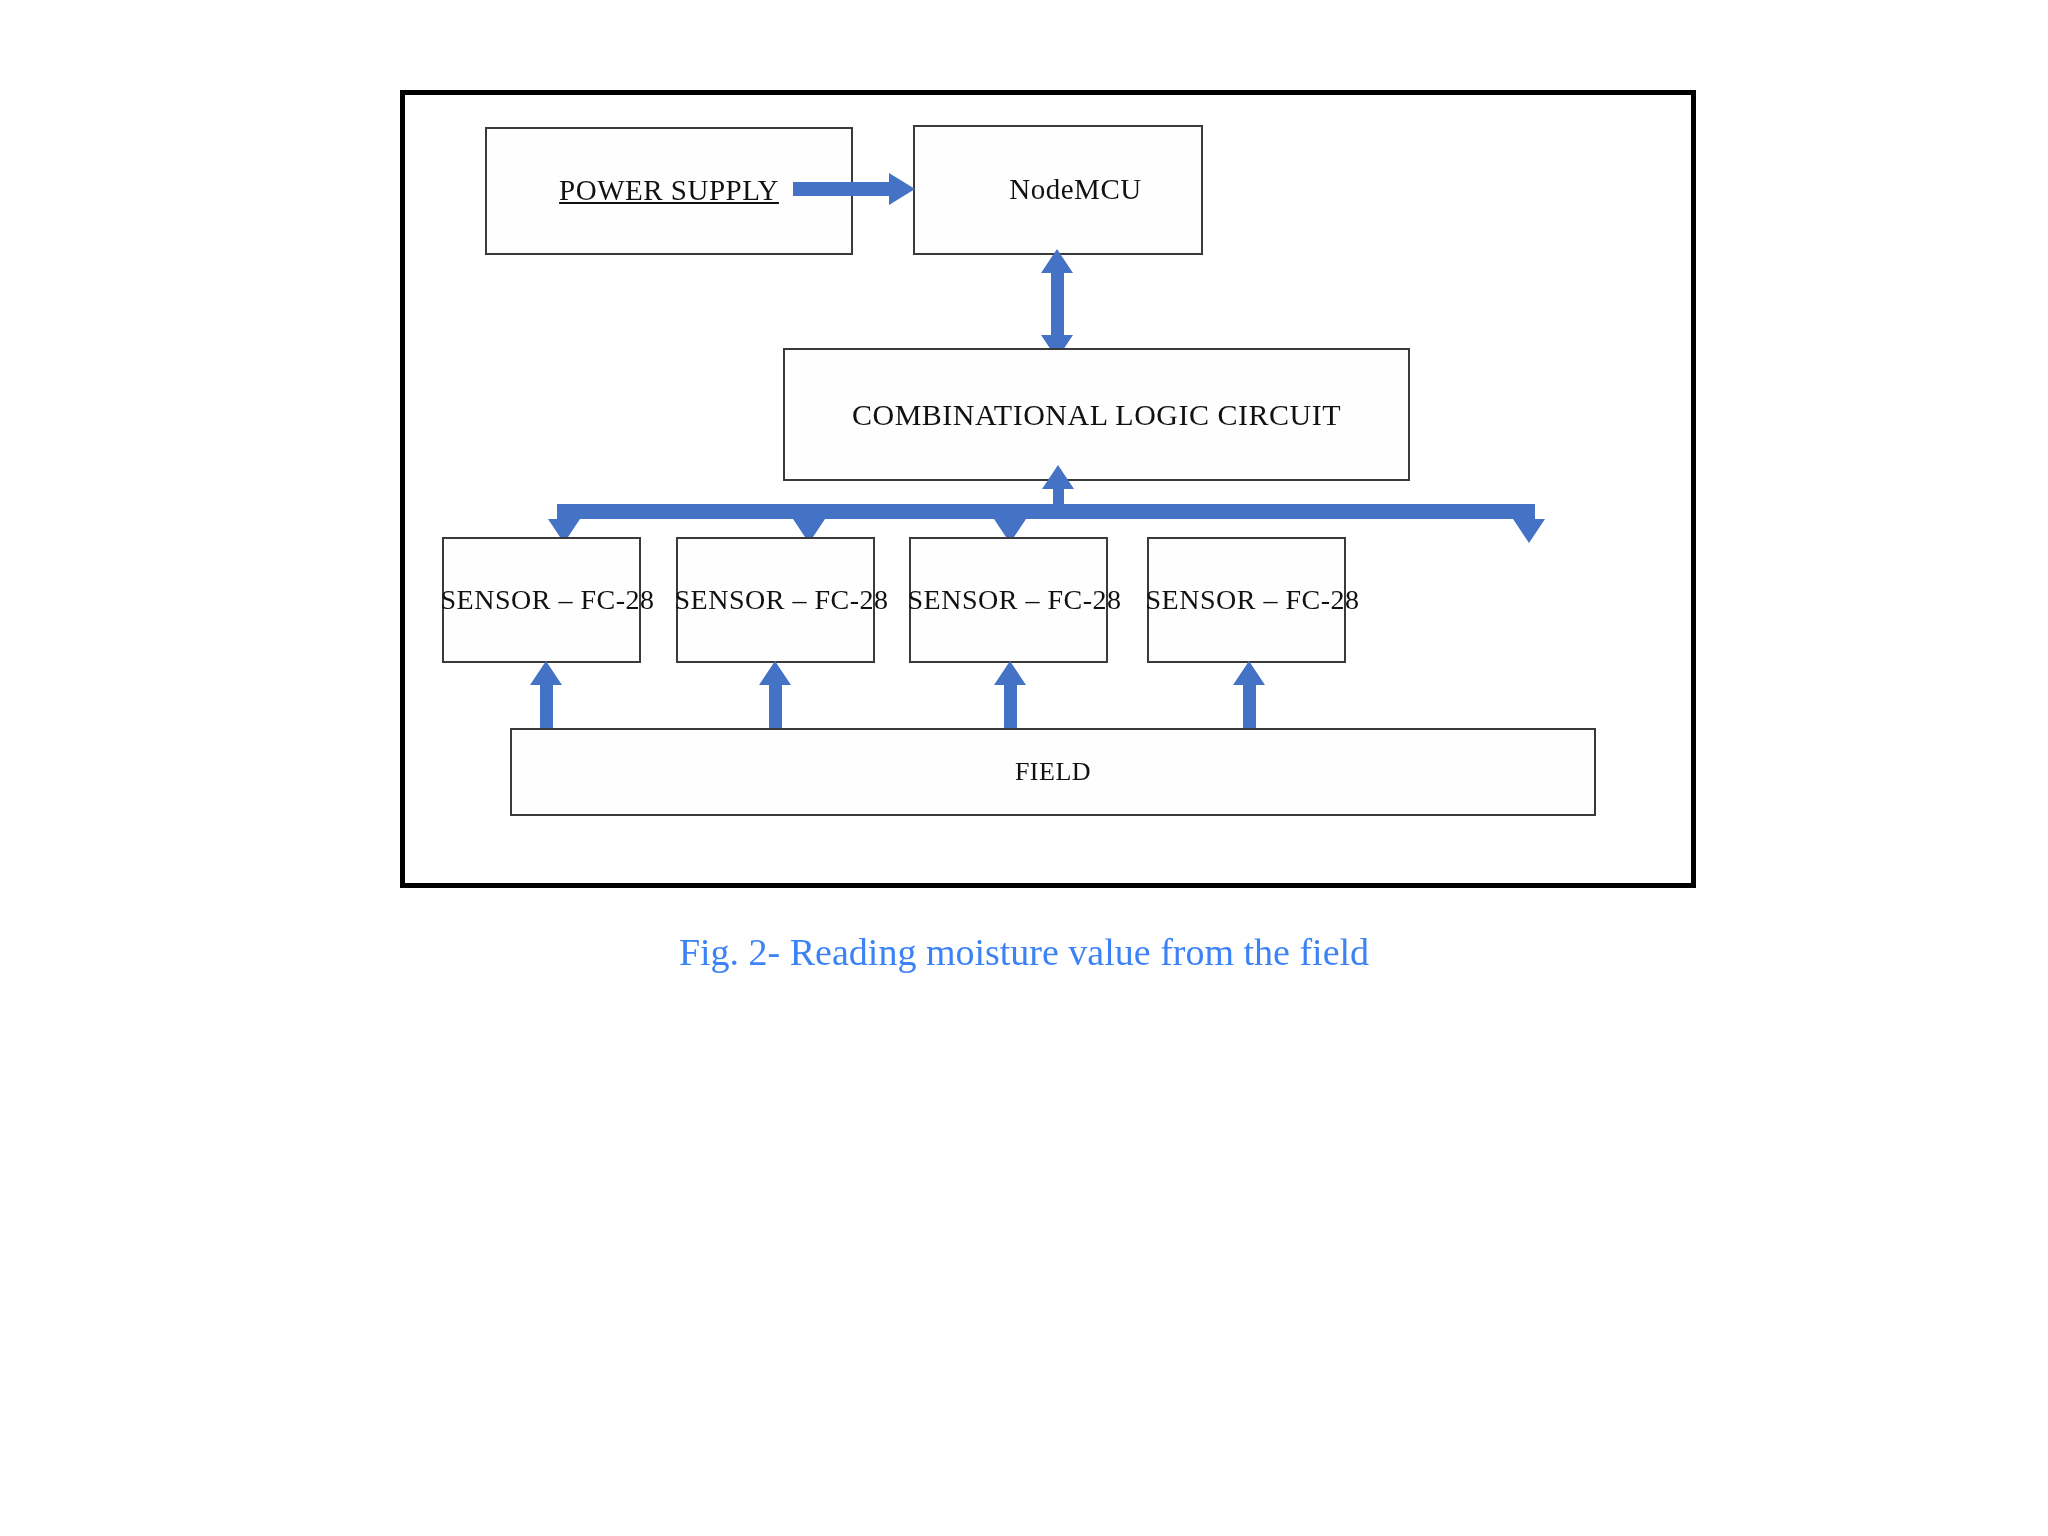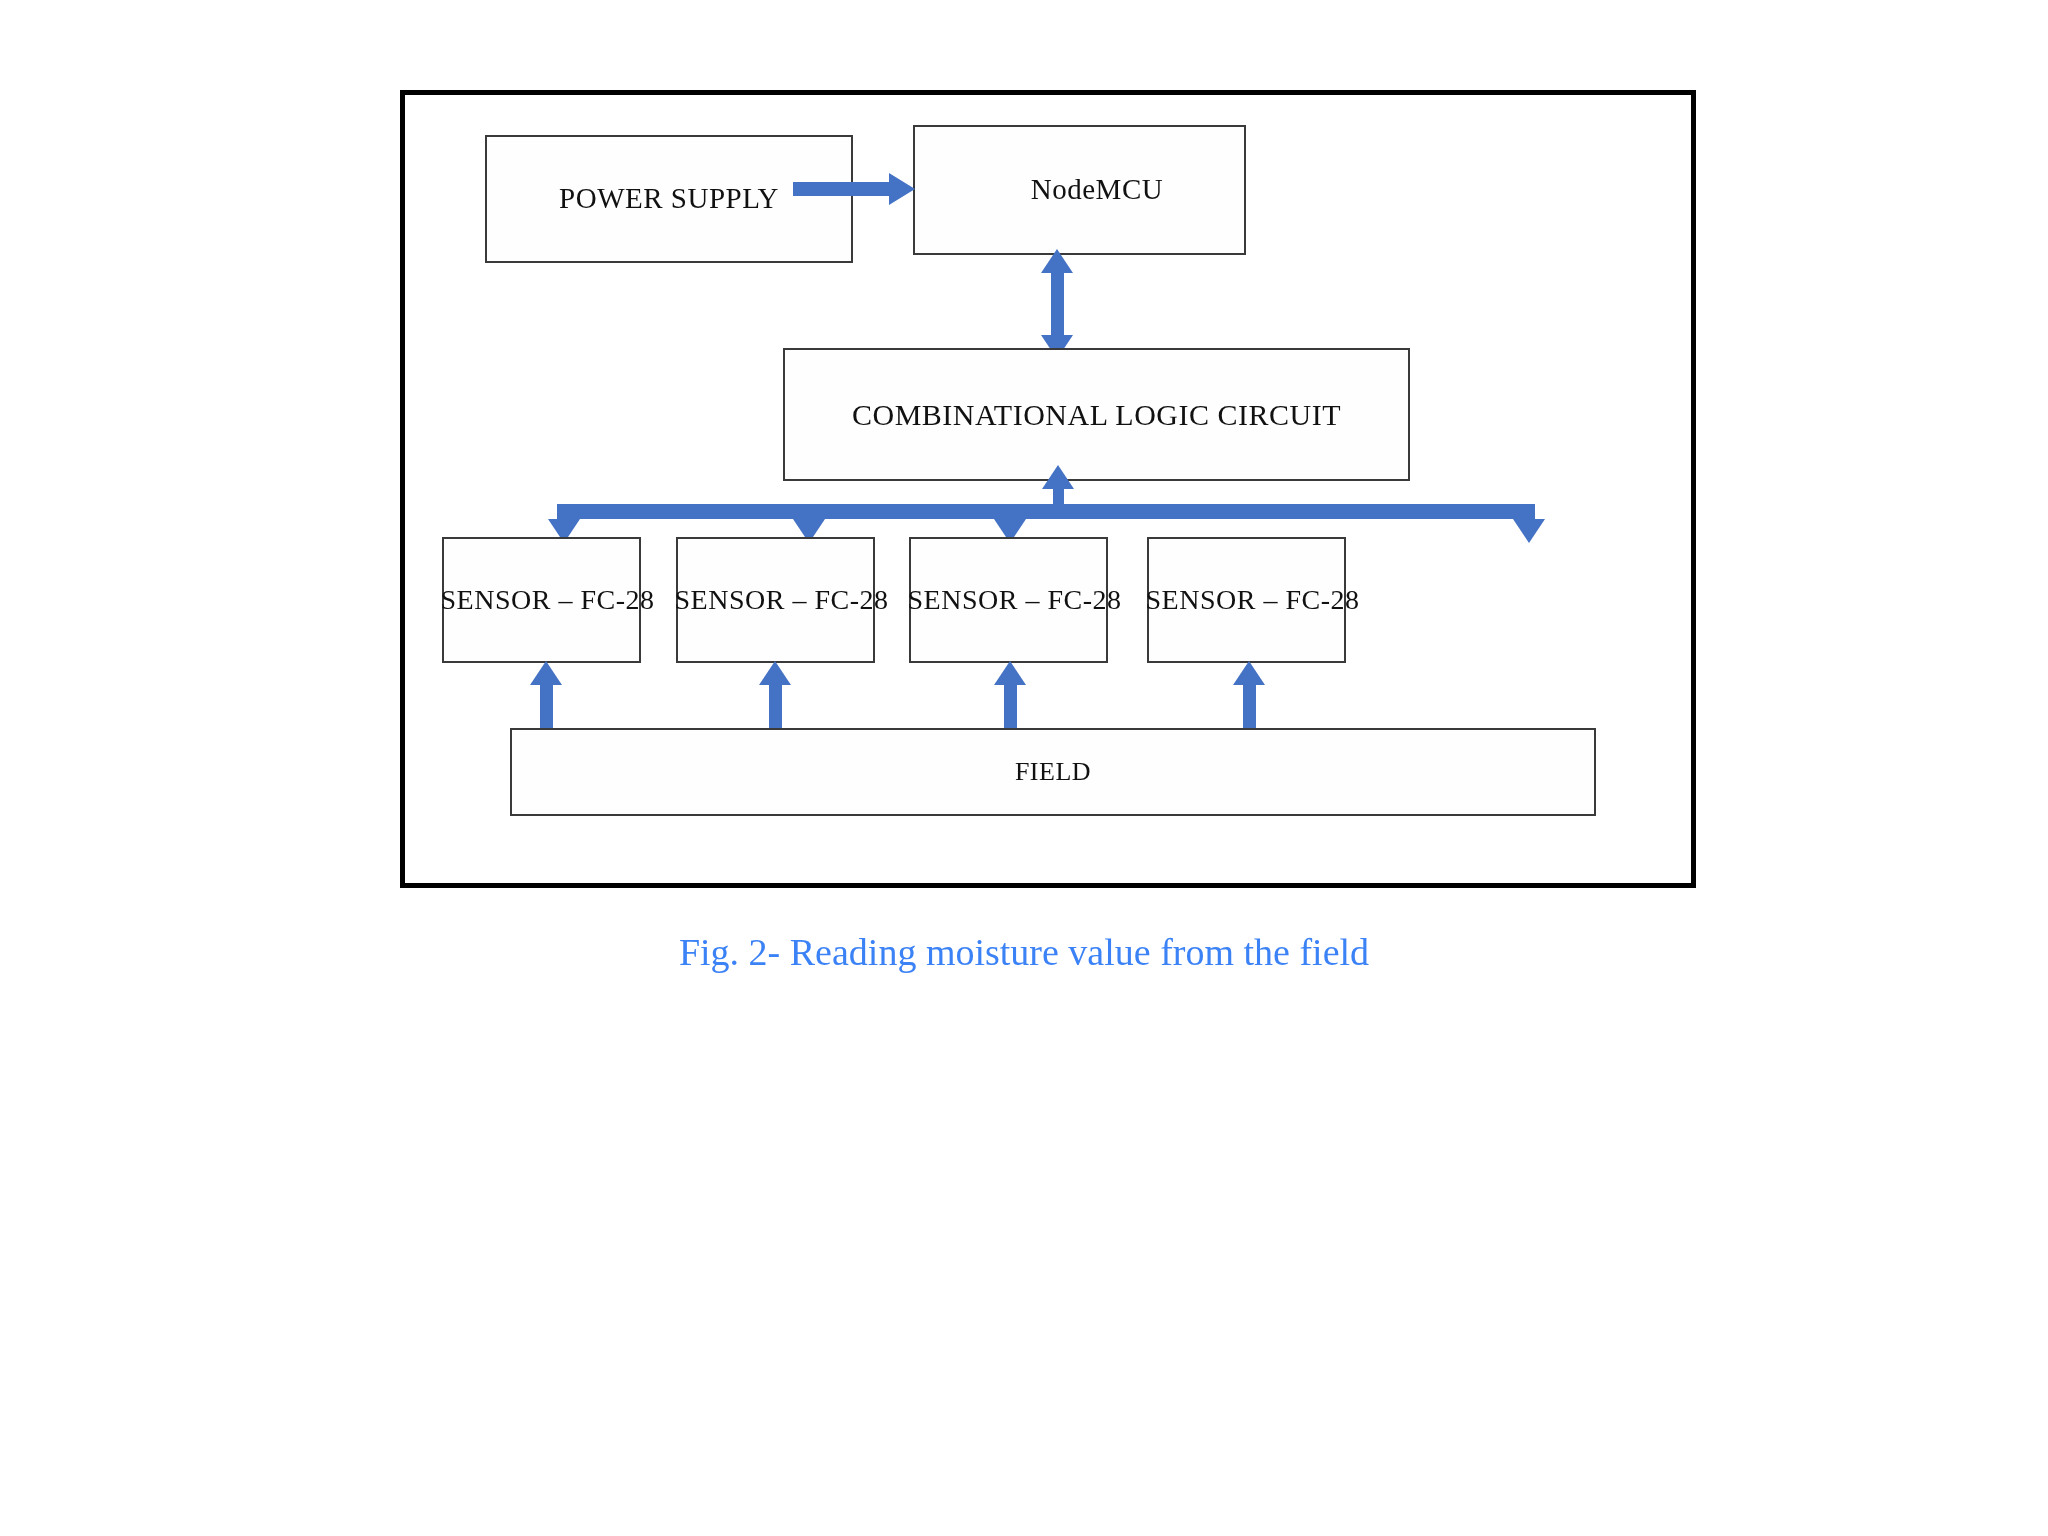--- a/index.html
+++ b/index.html
@@ -49,25 +49,26 @@
     line-height: 1.1;
   }
 
   .block-label {
     display: block;
     white-space: nowrap;
   }
 
   
   .box-power-supply {
-    left: 80px;  top: 40px;  width: 368px; height: 128px;
+    left: 80px;  top: 32px;  width: 368px; height: 128px;
     font-size: 29px;
+    text-decoration: underline;
   }
   .box-nodemcu {
-    left: 508px; top: 30px;  width: 333px; height: 130px;
+    left: 508px; top: 30px;  width: 290px; height: 130px;
     font-size: 29px;
     padding-left: 35px;
   }
   .box-logic {
     left: 378px; top: 253px; width: 627px; height: 133px;
     font-size: 30px;
   } 
 
   .sensor-box {
     top: 442px;

